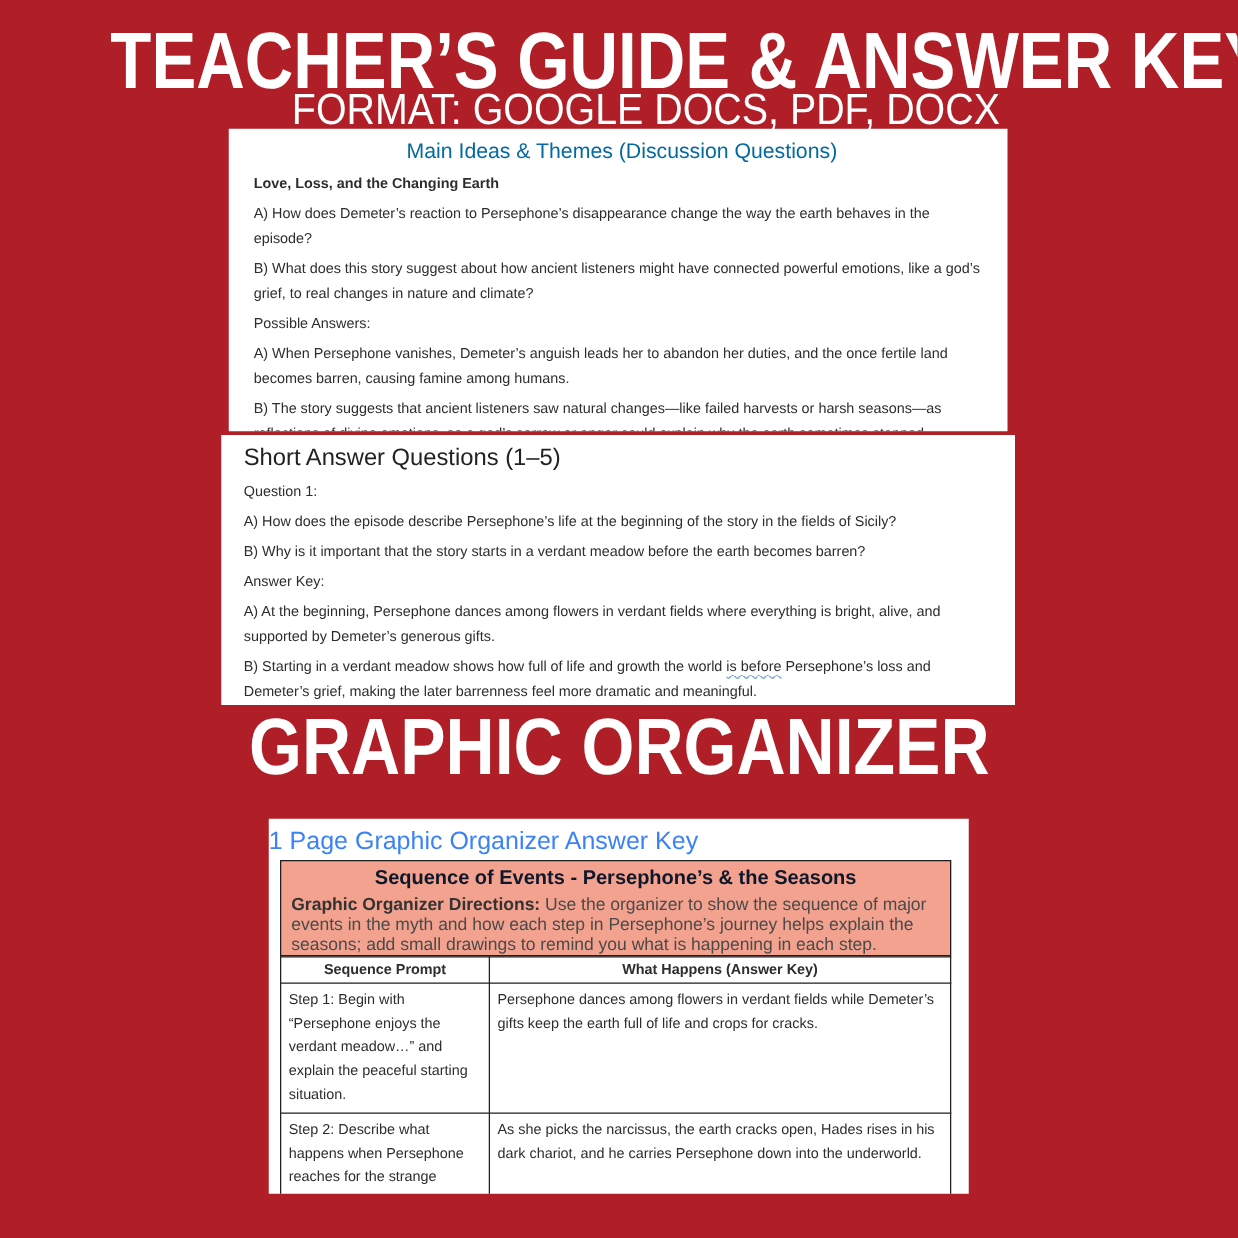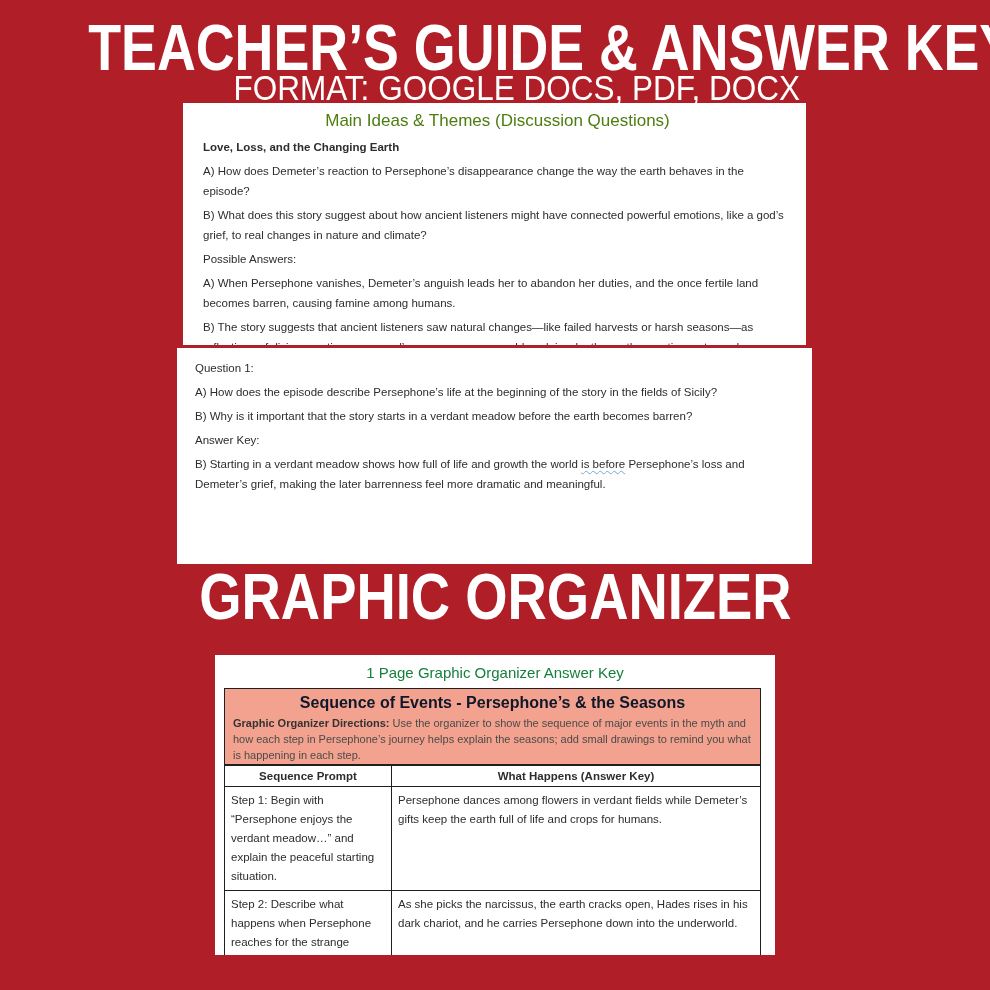--- a/index.html
+++ b/index.html
@@ -19,32 +19,32 @@
   .cond3{display:inline-block;transform:scaleX(0.85);transform-origin:50% 50%;white-space:nowrap;}
 
   
   .panel{position:absolute;background:#ffffff;color:#2d2d2d;box-sizing:border-box;overflow:hidden;}
   .p1{left:183px;top:103px;width:623px;height:242px;padding:6px 14px 0 20px;}
   .p2{left:177px;top:348px;width:635px;height:216px;padding:6px 17px 0 18px;}
   .p3{left:215px;top:655px;width:560px;height:300px;padding:8px 0 0 0;}
 
   .panel p{margin:4px 0 0;font-size:11.5px;line-height:20px;}
   .bold{font-weight:bold;}
-  .doc-title1{font-size:17px;line-height:24px;text-align:center;color:#4d7c0f;}
+  .doc-title1{font-size:17px;line-height:24px;text-align:center;color:#0369a1;}
   .doc-title2{font-size:19px;line-height:26px;color:#222;}
-  .doc-title3{font-size:15px;line-height:20px;text-align:center;color:#15803d;}
+  .doc-title3{font-size:20px;line-height:20px;text-align:left;color:#3b82f6;}
   .squiggle{text-decoration:underline wavy #7aa7d9;text-decoration-thickness:1px;text-underline-offset:2px;}
 
   
   .banner-box{
     margin:5px 0 0 9px;width:537px;height:77px;box-sizing:border-box;
     background:#f2a28e;border:1.5px solid #1f1f1f;padding:2px 8px;overflow:hidden;
   }
   .banner-box-title{font-size:16px;line-height:23px;font-weight:bold;text-align:center;color:#0f172a;}
-  .banner-box p{margin:1px 0 11px;font-size:11px;line-height:16px;color:#4a4a4a;}
+  .banner-box p{margin:1px 0 11px;font-size:14px;line-height:16px;color:#4a4a4a;}
   .banner-box .bold{color:#333;}
   table.org{
     border-collapse:collapse;margin-left:9px;width:537px;table-layout:fixed;
     font-size:11.5px;color:#2d2d2d;
   }
   table.org th,table.org td{border:1.5px solid #1f1f1f;padding:4px 6px;}
   table.org th{height:18px;font-weight:bold;text-align:center;vertical-align:middle;box-sizing:border-box;}
   table.org td{vertical-align:top;line-height:19px;box-sizing:border-box;}
   .col-prompt{width:167px;}
   tr.r1 td{height:87px;}
@@ -65,24 +65,26 @@
   <p class="bold">Love, Loss, and the Changing Earth</p>
   <p>A) How does Demeter’s reaction to Persephone’s disappearance change the way the earth behaves in the episode?</p>
   <p>B) What does this story suggest about how ancient listeners might have connected powerful emotions, like a god’s grief, to real changes in nature and climate?</p>
   <p>Possible Answers:</p>
   <p>A) When Persephone vanishes, Demeter’s anguish leads her to abandon her duties, and the once fertile land becomes barren, causing famine among humans.</p>
   <p>B) The story suggests that ancient listeners saw natural changes—like failed harvests or harsh seasons—as reflections of divine emotions, so a god’s sorrow or anger could explain why the earth sometimes stopped producing</p>
 
 </section>
 
 <section class="panel p2">
+  <div class="doc-title2">Short Answer Questions (1–5)</div>
   <p>Question 1:</p>
   <p>A) How does the episode describe Persephone’s life at the beginning of the story in the fields of Sicily?</p>
   <p>B) Why is it important that the story starts in a verdant meadow before the earth becomes barren?</p>
   <p>Answer Key:</p>
+  <p>A) At the beginning, Persephone dances among flowers in verdant fields where everything is bright, alive, and supported by Demeter’s generous gifts.</p>
   <p><span>B) Starting in a verdant meadow shows how full of life and growth the world </span><span class="squiggle">is before</span><span> Persephone’s loss and Demeter’s grief, making the later barrenness feel more dramatic and meaningful.</span></p>
 </section>
 
 <div class="hdr hdr3">
   <span class="cond3">GRAPHIC ORGANIZER</span>
 </div>
 
 <section class="panel p3">
   <div class="doc-title3">1 Page Graphic Organizer Answer Key</div>
   <div class="banner-box">
@@ -96,21 +98,21 @@
       </colgroup>
     <thead>
       <tr>
         <th>Sequence Prompt</th>
         <th>What Happens (Answer Key)</th>
       </tr>
     </thead>
     <tbody>
       <tr class="r1">
         <td>Step 1: Begin with “Persephone enjoys the verdant meadow…” and explain the peaceful starting situation.</td>
-        <td>Persephone dances among flowers in verdant fields while Demeter’s gifts keep the earth full of life and crops for humans.</td>
+        <td>Persephone dances among flowers in verdant fields while Demeter’s gifts keep the earth full of life and crops for cracks.</td>
       </tr>
       <tr class="r2">
         <td>Step 2: Describe what happens when Persephone reaches for the strange narcissus flower.</td>
         <td>As she picks the narcissus, the earth cracks open, Hades rises in his dark chariot, and he carries Persephone down into the underworld.</td>
       </tr>
     </tbody>
   </table>
 </section>
 
 </body></html>

